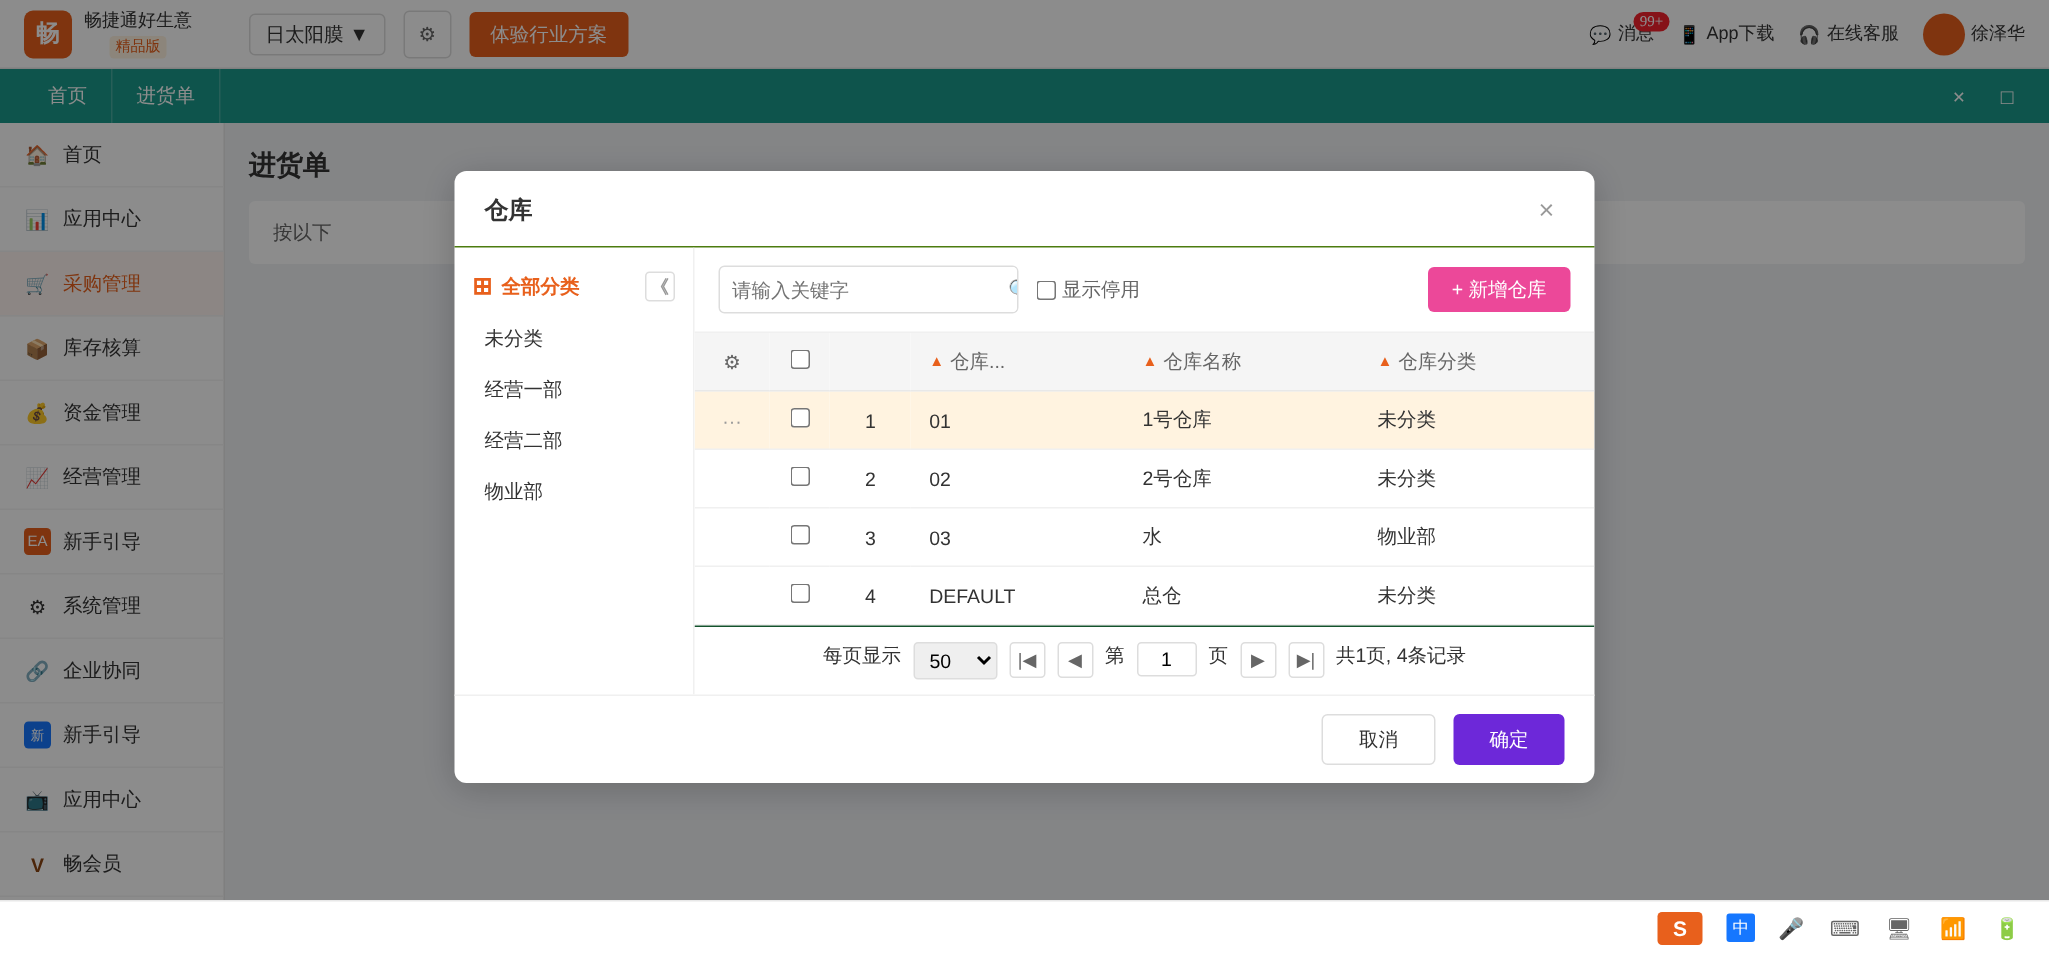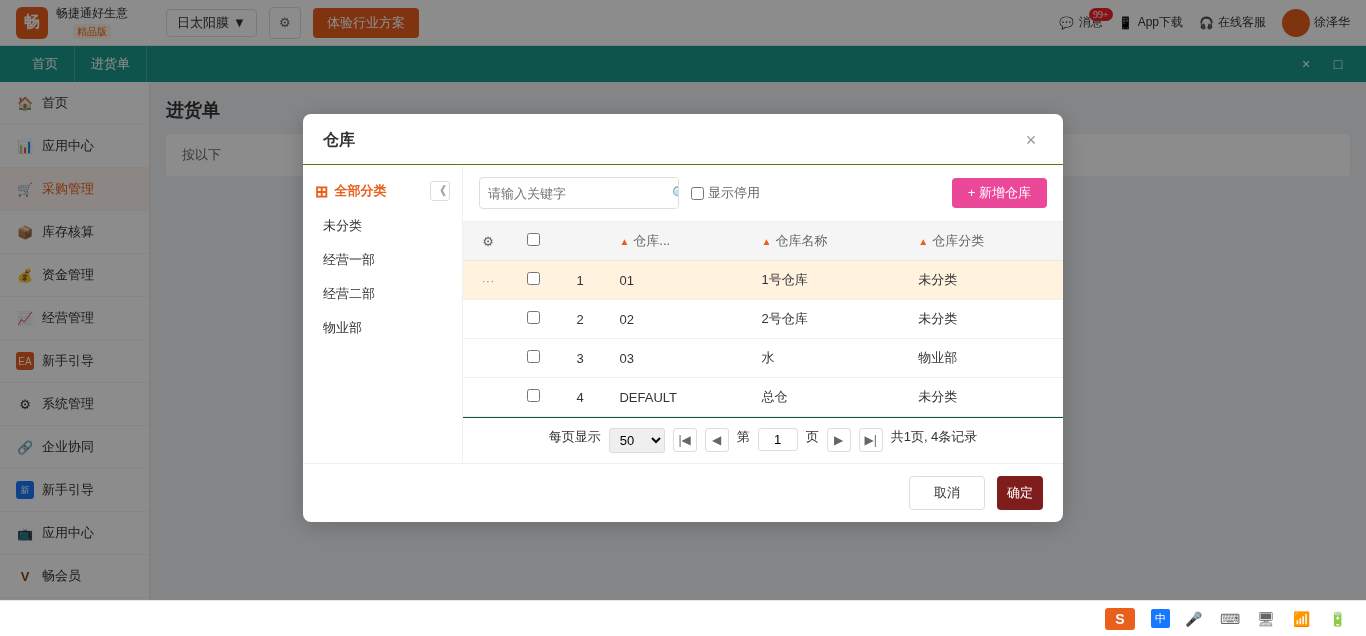--- a/index.html
+++ b/index.html
@@ -297,23 +297,23 @@
       display: flex; justify-content: flex-end;
       padding: 12px 20px;
       border-top: 1px solid #f0f0f0;
       gap: 12px;
     }
     .btn-cancel {
       border: 1px solid #ddd; background: #fff; color: #333;
       border-radius: 4px; padding: 7px 24px; cursor: pointer; font-size: 13px;
     }
     .btn-confirm {
-      background: #7f1d1d; color: #fff;
+      background: #6d28d9; color: #fff;
       border: none; border-radius: 4px;
-      padding: 7px 10px; cursor: pointer; font-size: 13px;
+      padding: 7px 24px; cursor: pointer; font-size: 13px;
     }
 
     
     .bottom-bar {
       position: fixed; bottom: 0; left: 0; right: 0;
       height: 36px; background: #fff;
       border-top: 1px solid #e8e8e8;
       display: flex; align-items: center; justify-content: flex-end;
       padding: 0 16px; gap: 12px; z-index: 2000;
     }

